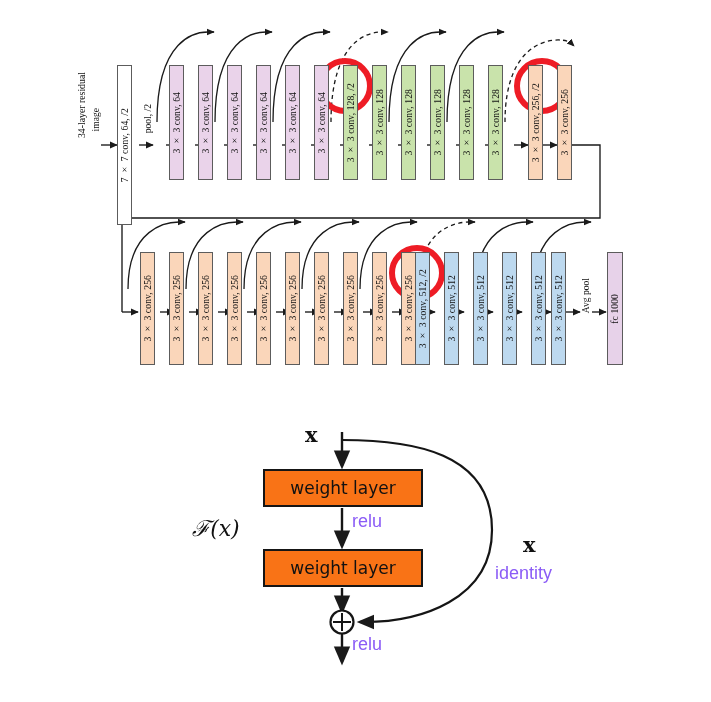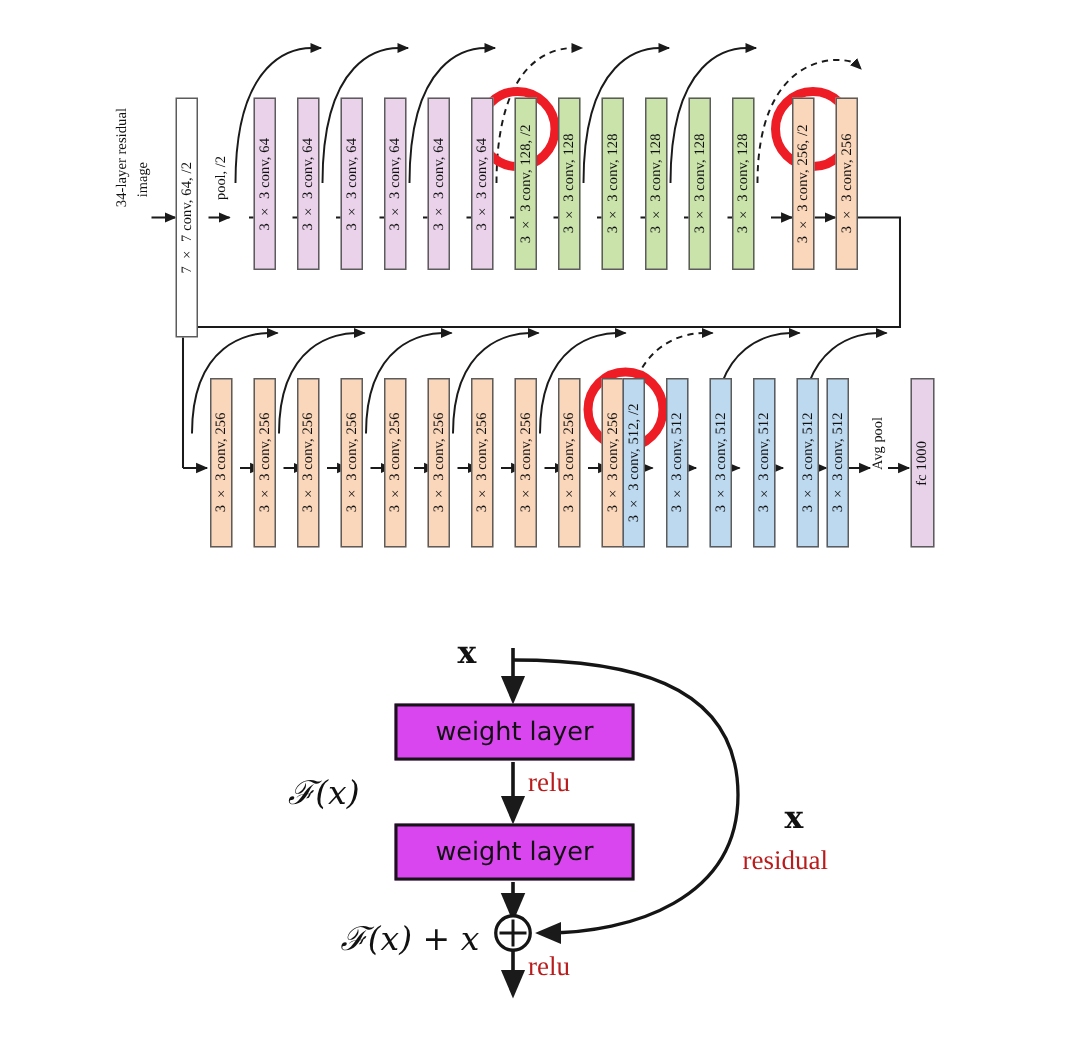--- a/index.html
+++ b/index.html
@@ -62,39 +62,39 @@
     font-family: "Liberation Serif", serif;
     color: #111111;
     text-align: center;
     line-height: 1.25;
   }
   
   .wbox {
     position: absolute;
     box-sizing: border-box;
     border: 2.2px solid #151515;
-    background: #d946ef;
+    background: #f97316;
     display: flex;
     align-items: center;
     justify-content: center;
     font-size: 17px;
     font-family: "DejaVu Sans", sans-serif;
     color: #111111;
   }
   .math {
     position: absolute;
     white-space: nowrap;
     font-family: "DejaVu Serif", serif;
     color: #111111;
   }
   .lbl {
     position: absolute;
     white-space: nowrap;
-    font-family: Liberation Serif, serif;
-    color: #b91c1c;
+    font-family: Liberation Sans, sans-serif;
+    color: #8b5cf6;
   }
   .bold-x {
     font-family: "DejaVu Serif", serif;
     font-weight: bold;
     font-style: normal;
   }
   .cal {
     font-family: "DejaVu Serif", serif;
     font-style: italic;
     margin-left: 24px;
@@ -331,21 +331,20 @@
   </div>
 
   <div class="lbl" style="left:352px; top:511px; font-size:18px;">relu</div>
 
   <div class="wbox" style="left:263px; top:549px; width:160px; height:38px;">
     <span>weight layer</span>
   </div>
 
   <div class="math cal" style="left:168px; top:512px; font-size:22px;">ℱ(x)</div>
 
-  <div class="math cal" style="left:203px; top:609px; font-size:22px;">ℱ(x) + x</div>
 
   <div class="math bold-x" style="left:523px; top:532px; font-size:21px;">x</div>
 
-  <div class="lbl" style="left:495px; top:563px; font-size:18px;">residual</div>
+  <div class="lbl" style="left:495px; top:563px; font-size:18px;">identity</div>
 
   <div class="lbl" style="left:352px; top:634px; font-size:18px;">relu</div>
 
 </div>
 
 </body></html>

